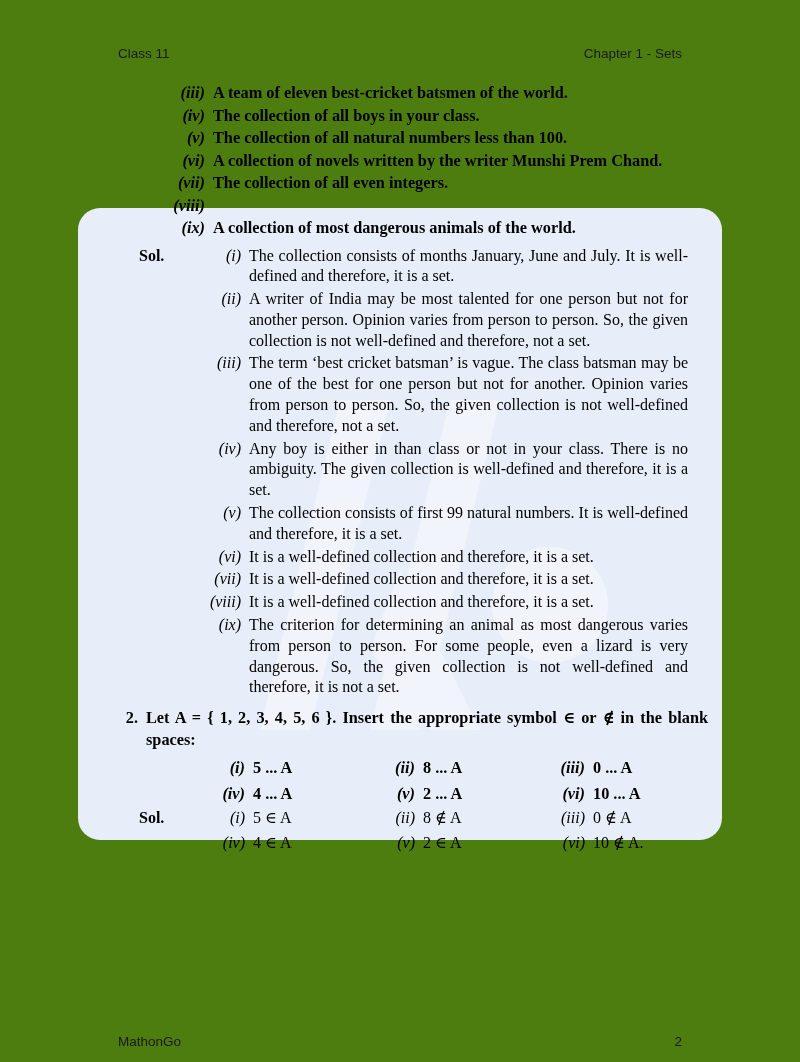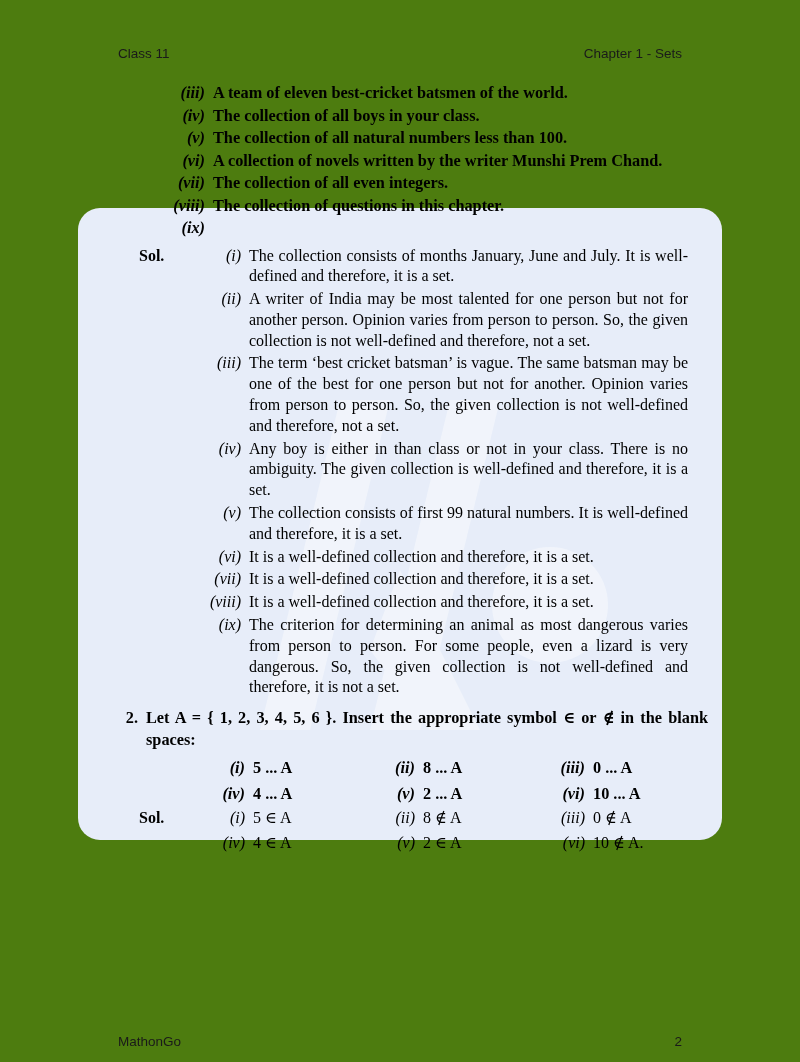--- a/index.html
+++ b/index.html
@@ -249,42 +249,42 @@
       <div class="row">
         <span class="marker">(vi)</span>
         <span class="txt">A collection of novels written by the writer Munshi Prem Chand.</span>
       </div>
       <div class="row">
         <span class="marker">(vii)</span>
         <span class="txt">The collection of all even integers.</span>
       </div>
       <div class="row">
         <span class="marker">(viii)</span>
-        <span class="txt">The collection of questions in this chapter.</span>
       </div>
       <div class="row">
         <span class="marker">(ix)</span>
+        <span class="txt">A collection of most dangerous animals of the world.</span>
       </div>
     </div>
 
     <div class="sollist">
       <div class="row">
         <span class="sol-label">Sol.</span>
         <span class="marker">(i)</span>
         <span class="txt">The collection consists of months January, June and July. It is well-defined and therefore, it is a set.</span>
       </div>
       <div class="row">
         <span class="sol-label empty">Sol.</span>
         <span class="marker">(ii)</span>
         <span class="txt">A writer of India may be most talented for one person but not for another person. Opinion varies from person to person. So, the given collection is not well-defined and therefore, not a set.</span>
       </div>
       <div class="row">
         <span class="sol-label empty">Sol.</span>
         <span class="marker">(iii)</span>
-        <span class="txt">The term ‘best cricket batsman’ is vague. The same batsman may be one of the best for one person but not for another. Opinion varies from person to person. So, the given collection is not well-defined and therefore, not a set.</span>
+        <span class="txt">The term ‘best cricket batsman’ is vague. The class batsman may be one of the best for one person but not for another. Opinion varies from person to person. So, the given collection is not well-defined and therefore, not a set.</span>
       </div>
       <div class="row">
         <span class="sol-label empty">Sol.</span>
         <span class="marker">(iv)</span>
         <span class="txt">Any boy is either in than class or not in your class. There is no ambiguity. The given collection is well-defined and therefore, it is a set.</span>
       </div>
       <div class="row">
         <span class="sol-label empty">Sol.</span>
         <span class="marker">(v)</span>
         <span class="txt">The collection consists of first 99 natural numbers. It is well-defined and therefore, it is a set.</span>

